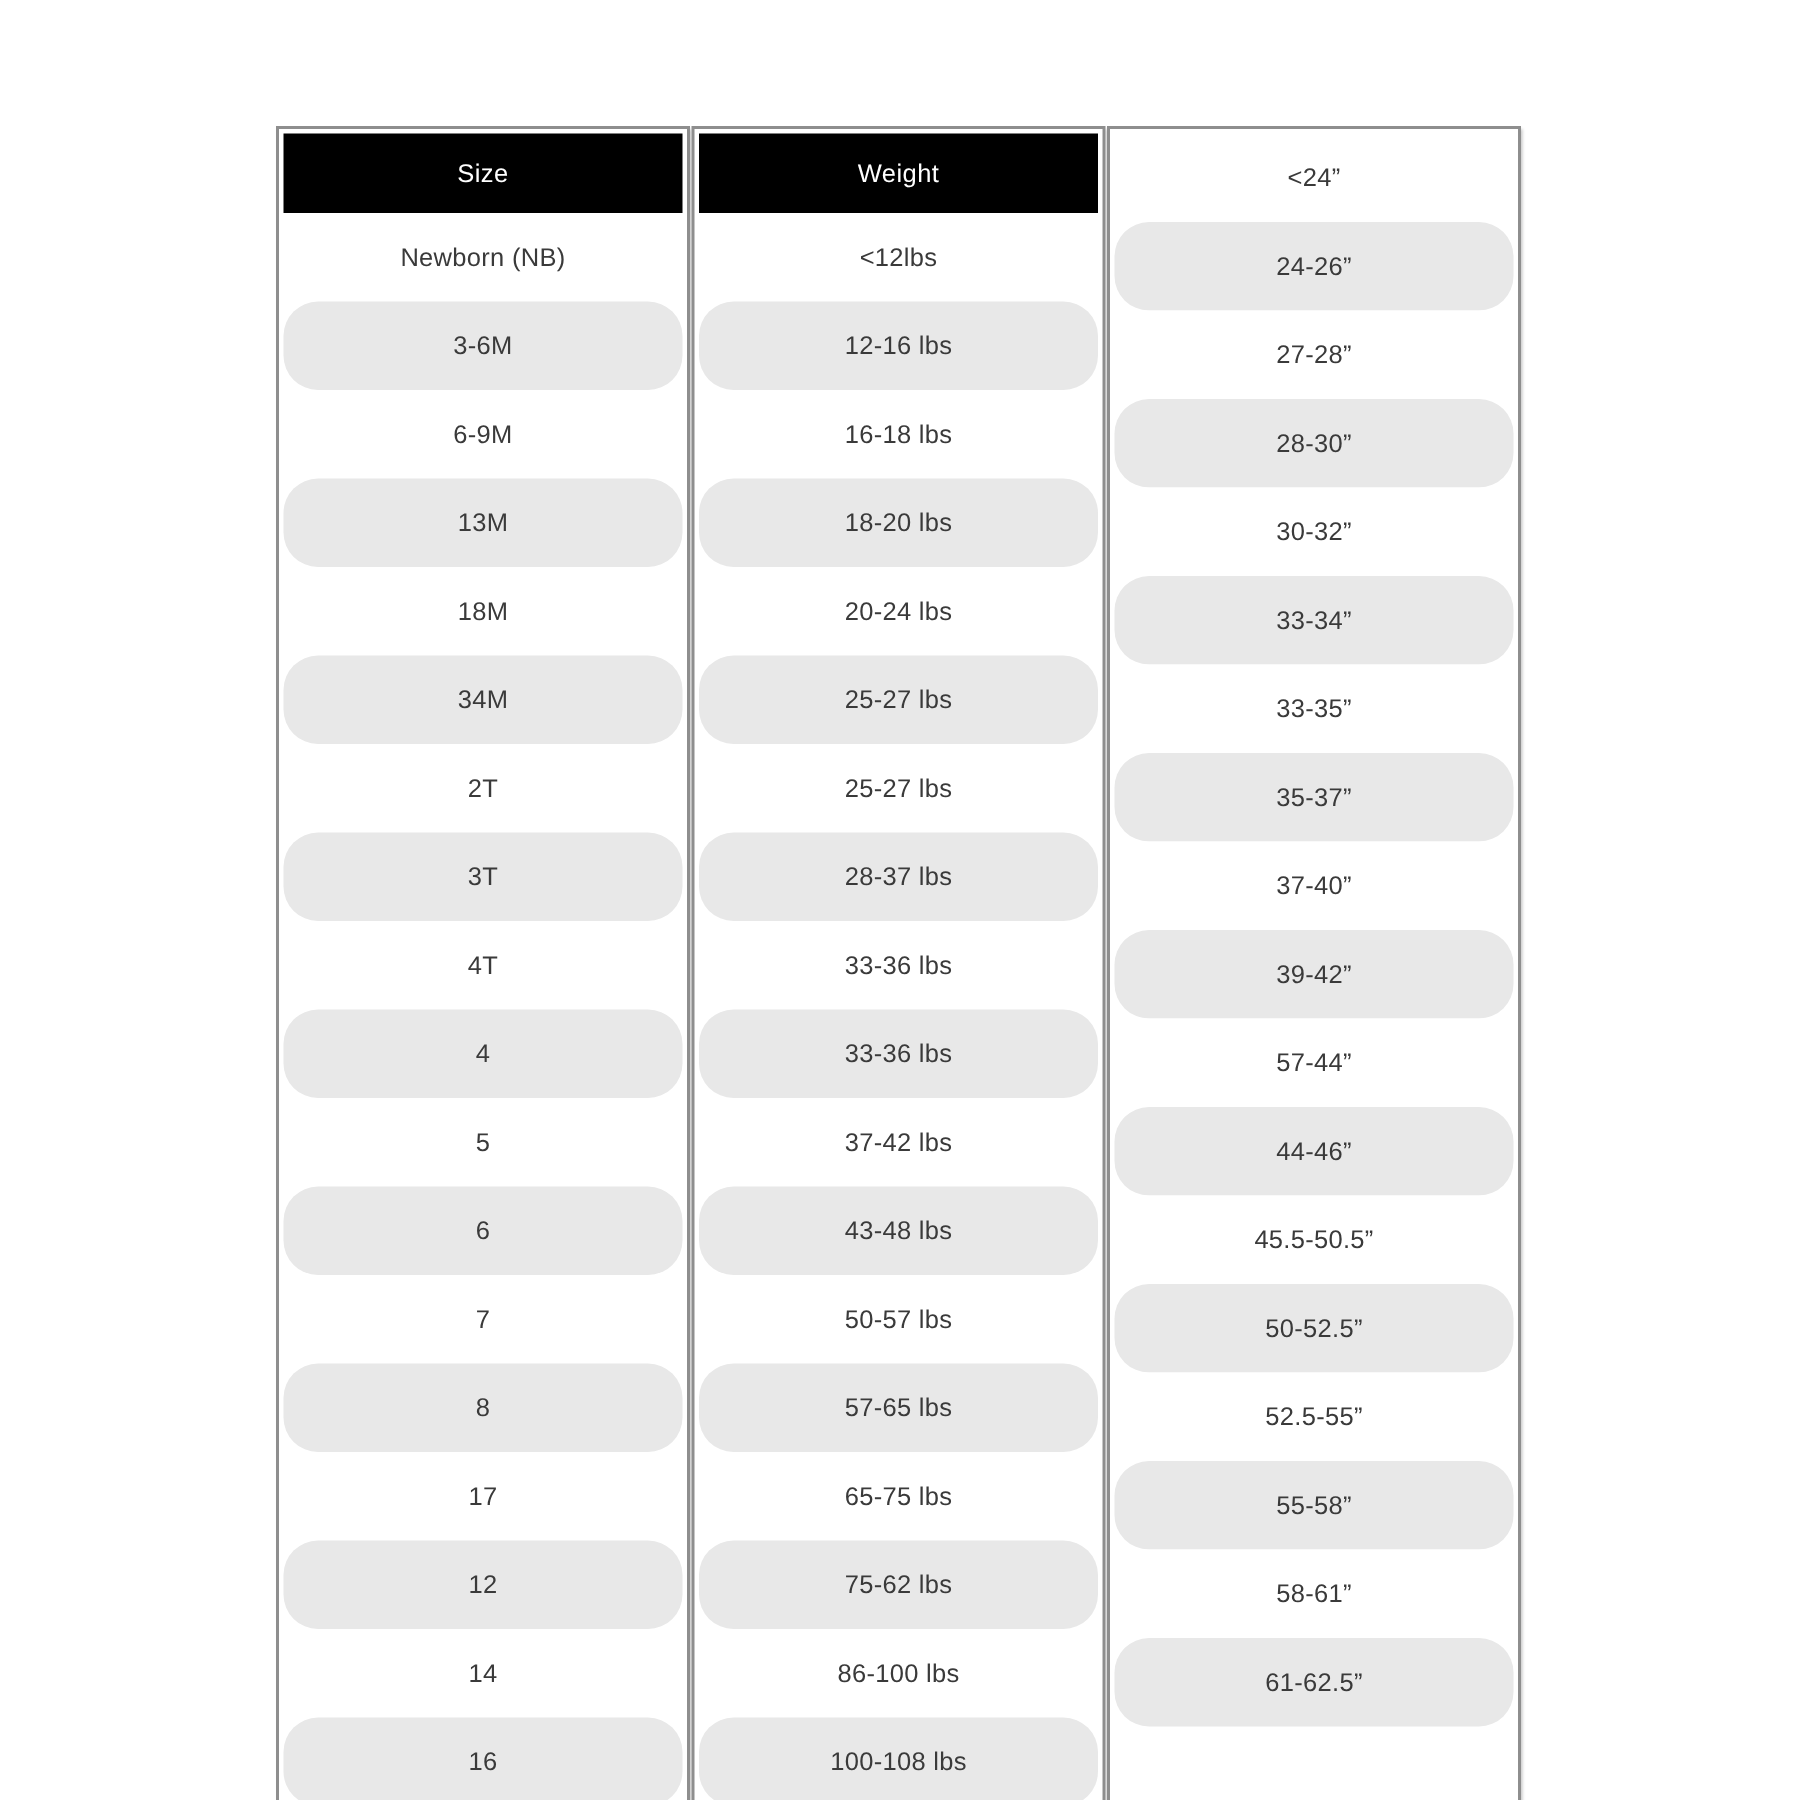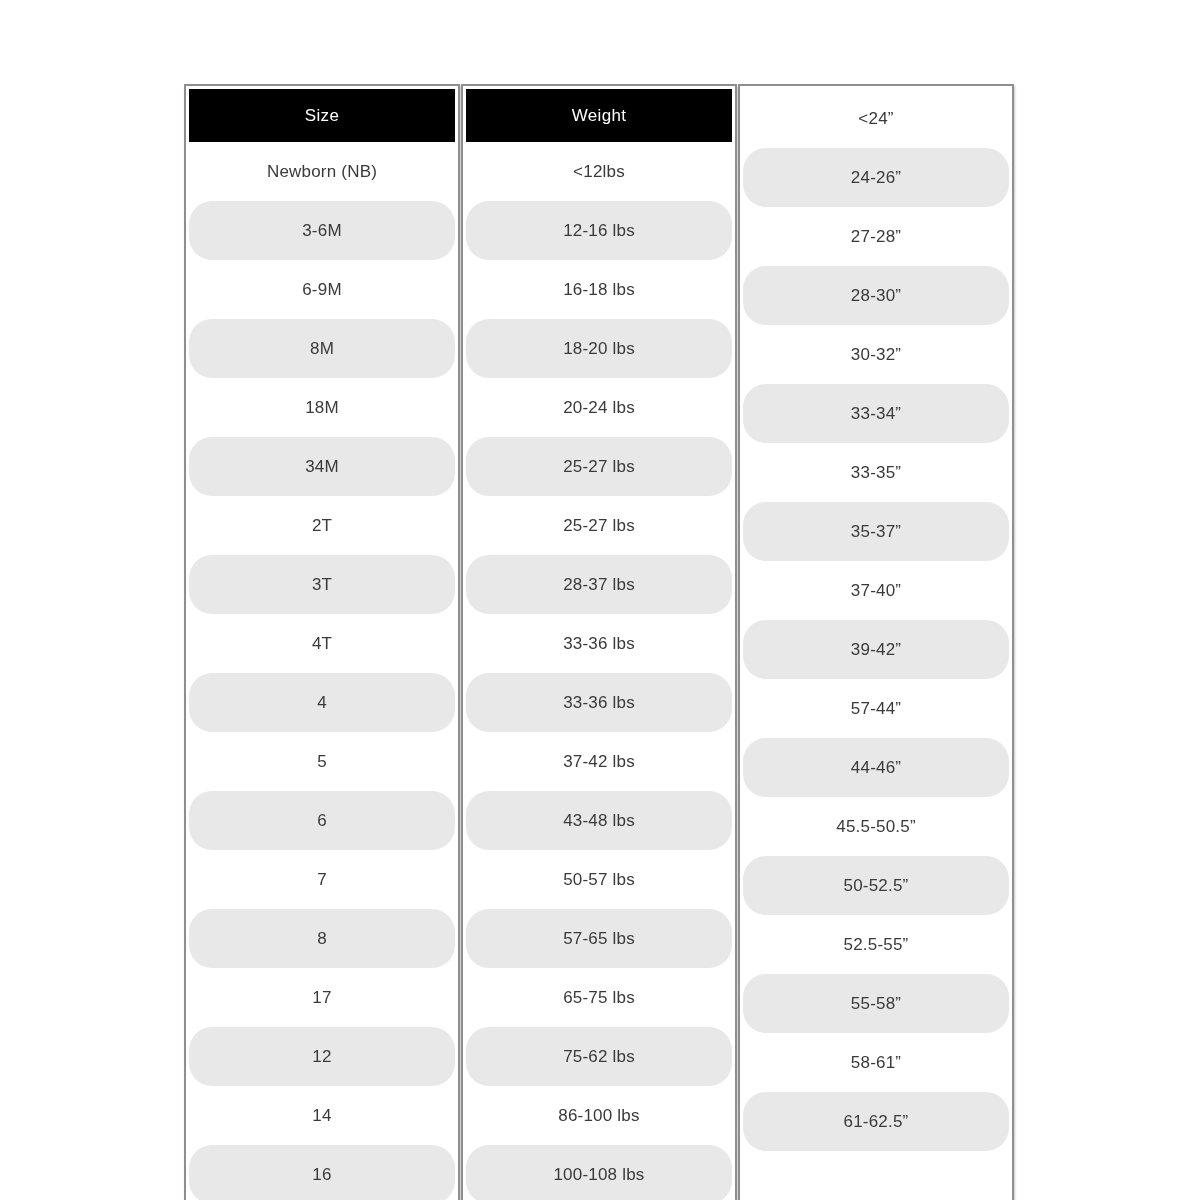--- a/index.html
+++ b/index.html
@@ -58,21 +58,21 @@
 </head>
 <body>
 
 <div class="chart-wrap">
   <div class="col">
     <div class="col-header">Size</div>
     <div class="rows">
         <div class="cell">Newborn (NB)</div>
         <div class="cell stripe">3-6M</div>
         <div class="cell">6-9M</div>
-        <div class="cell stripe">8M</div>
+        <div class="cell stripe">13M</div>
         <div class="cell">18M</div>
         <div class="cell stripe">34M</div>
         <div class="cell">2T</div>
         <div class="cell stripe">3T</div>
         <div class="cell">4T</div>
         <div class="cell stripe">4</div>
         <div class="cell">5</div>
         <div class="cell stripe">6</div>
         <div class="cell">7</div>
         <div class="cell stripe">8</div>

